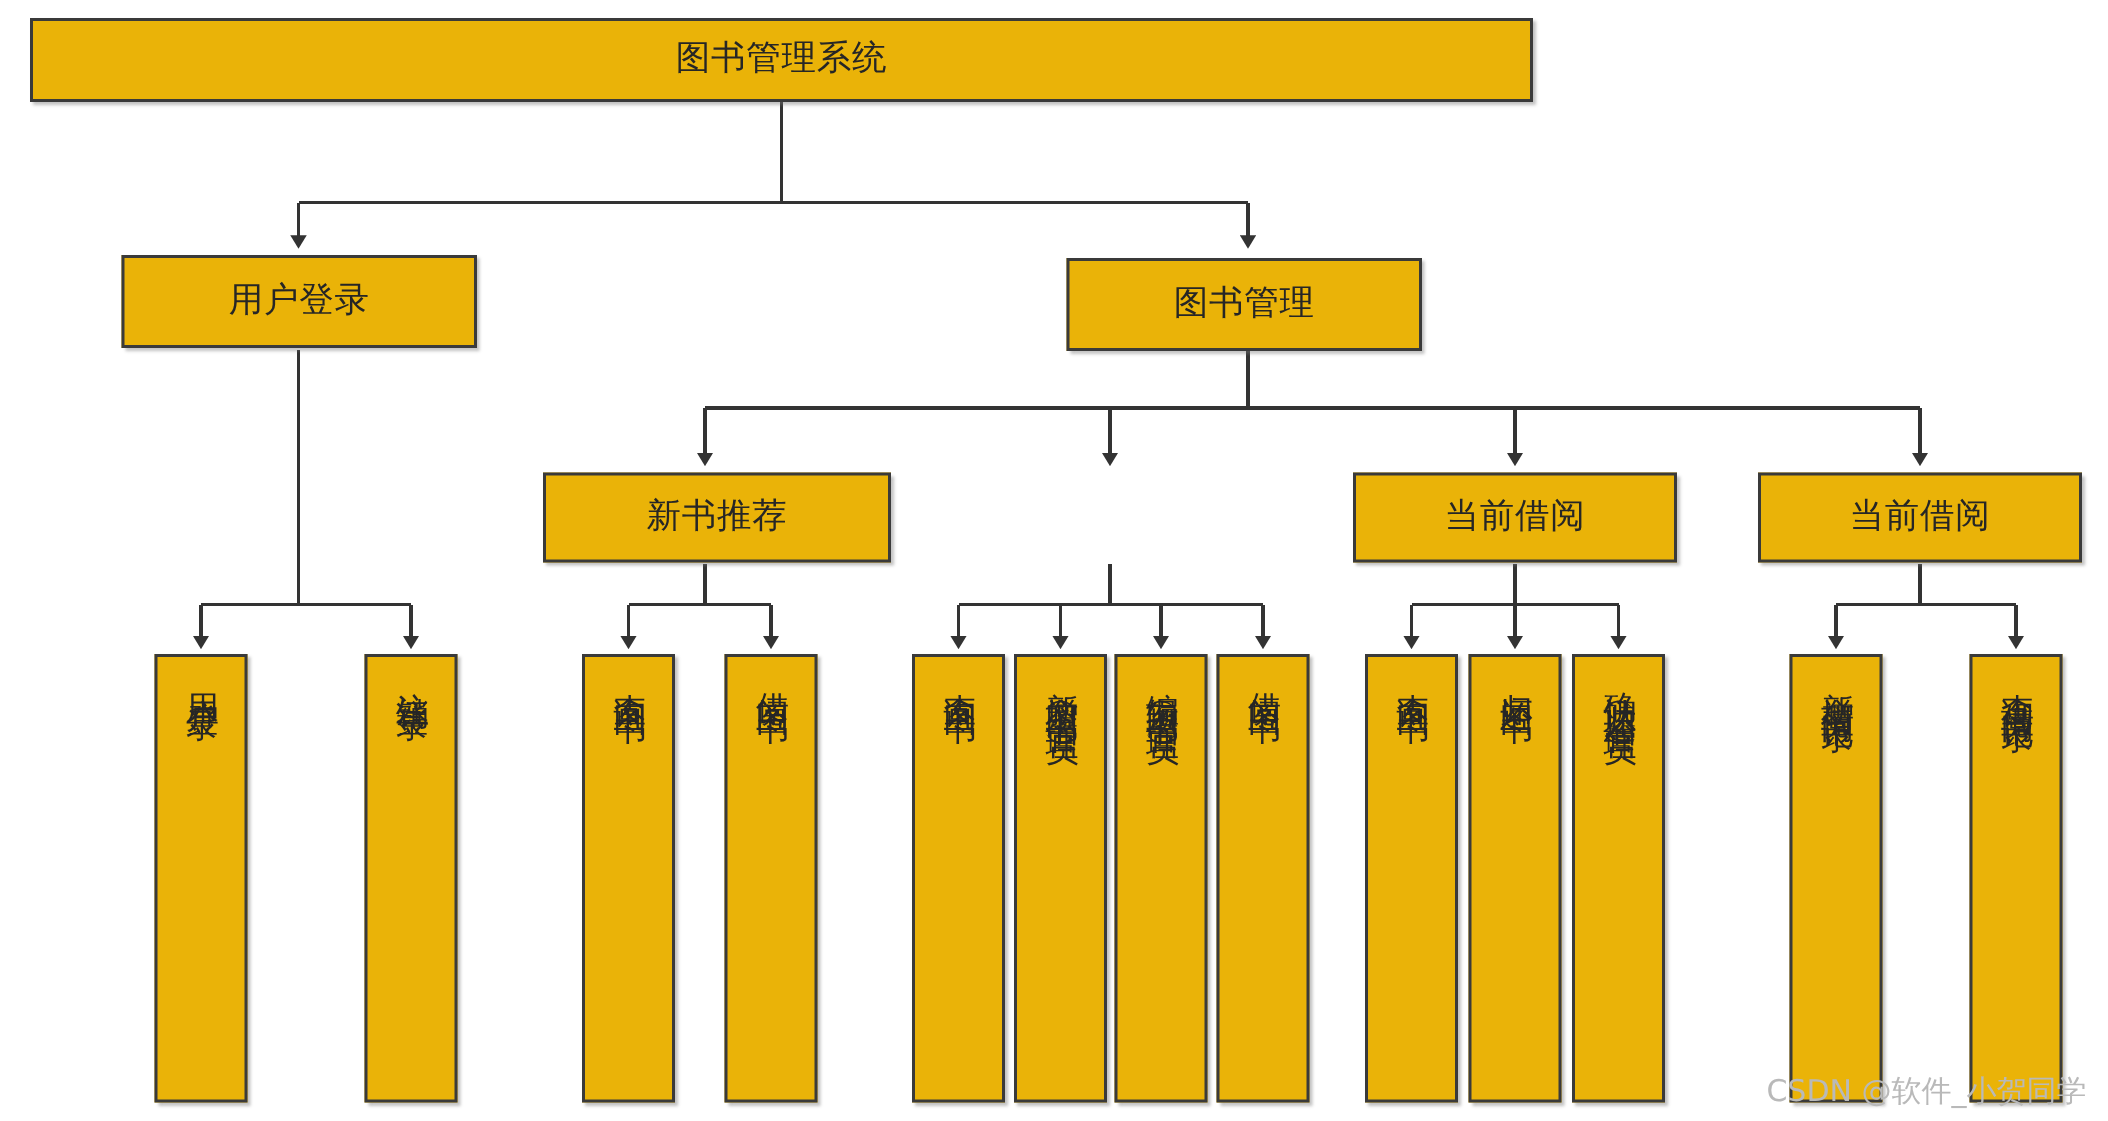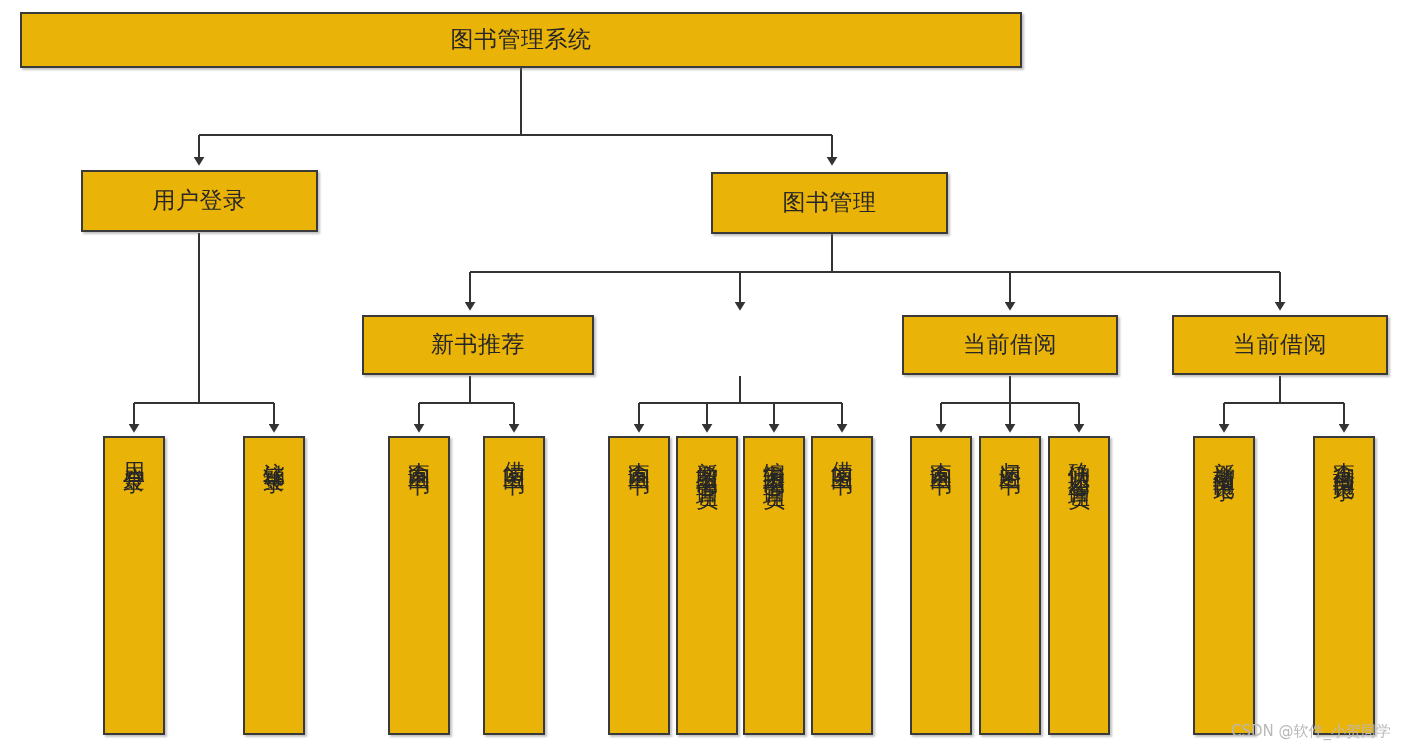--- a/index.html
+++ b/index.html
@@ -58,21 +58,21 @@
     writing-mode: vertical-rl;
     text-orientation: upright;
     letter-spacing: 4px;
     line-height: 1.0;
     white-space: nowrap;
   }
   .watermark {
     position: absolute;
     right: 14px;
     bottom: 6px;
-    font-size: 15px;
+    font-size: 20px;
     color: #b9b9b9;
     font-family: "DejaVu Sans", "Liberation Sans", sans-serif;
     white-space: nowrap;
     pointer-events: none;
   }
 </style>
 </head>
 <body>
 
 <div id="diagram-root">

